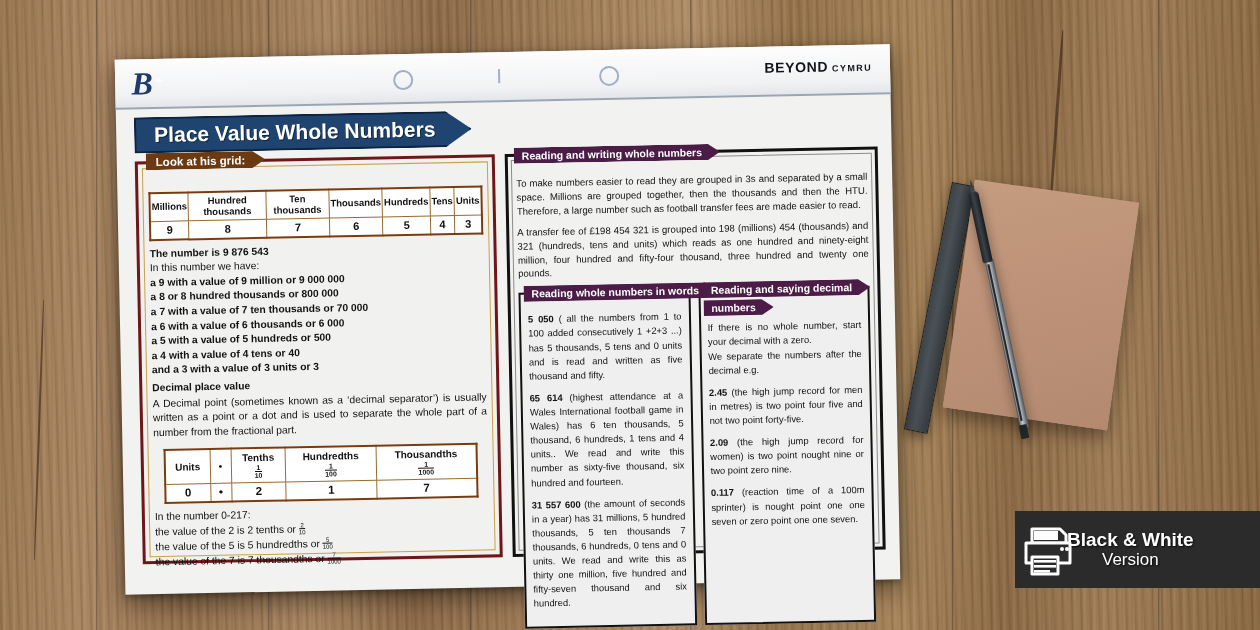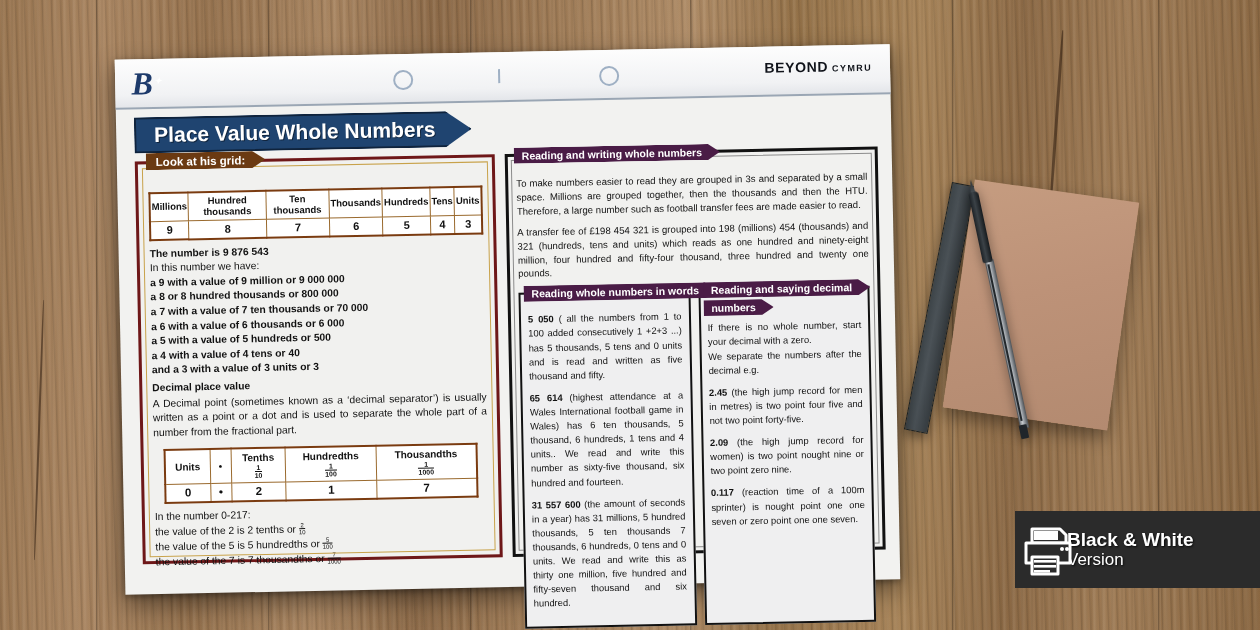--- a/index.html
+++ b/index.html
@@ -154,21 +154,21 @@
 
   
   .bw{
     position:absolute;left:1015px;top:511px;width:245px;height:77px;
     background:#2b2b2b;display:flex;align-items:center;gap:12px;padding-left:52px;
     box-sizing:border-box;
   }
   .printer{position:absolute;left:5px;top:14px;width:56px;height:52px;}
   .bw-text{color:#fff;line-height:1.08;}
   .bw-text .l1{font-size:19px;font-weight:700;text-shadow:1px 1px 2px rgba(0,0,0,.8);}
-  .bw-text .l2{font-size:17px;font-weight:400;text-shadow:1px 1px 2px rgba(0,0,0,.8);}
+  .bw-text .l2{font-size:17px;font-weight:400;text-shadow:1px 1px 2px rgba(0,0,0,.8);margin-left:35px;}
 </style>
 </head>
 <body>
 
 <div class="stage">
 
   <div class="wood"></div>
   <div class="seam" style="left:96px;"></div>
   <div class="seam" style="left:268px;"></div>
   <div class="seam" style="left:470px;"></div>

